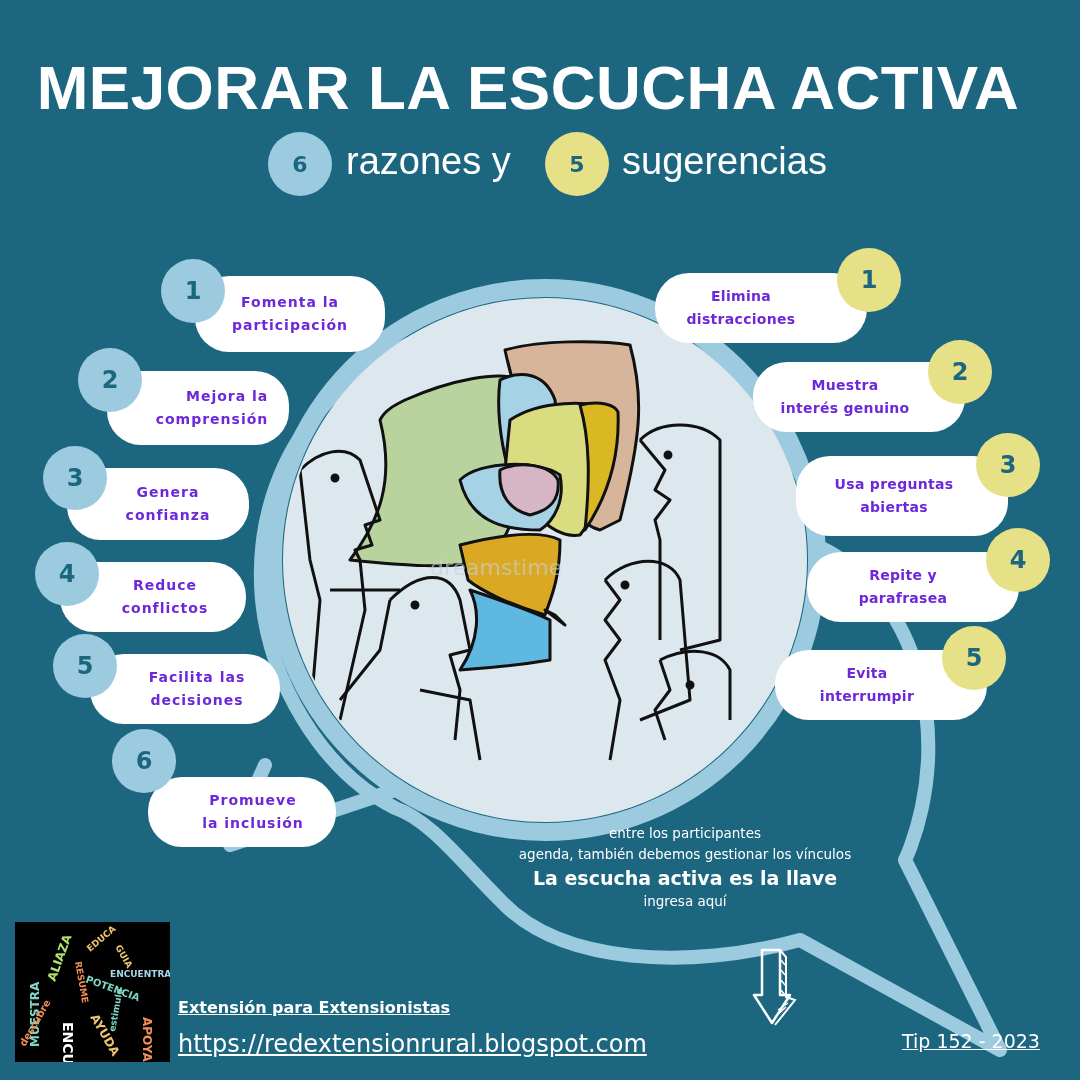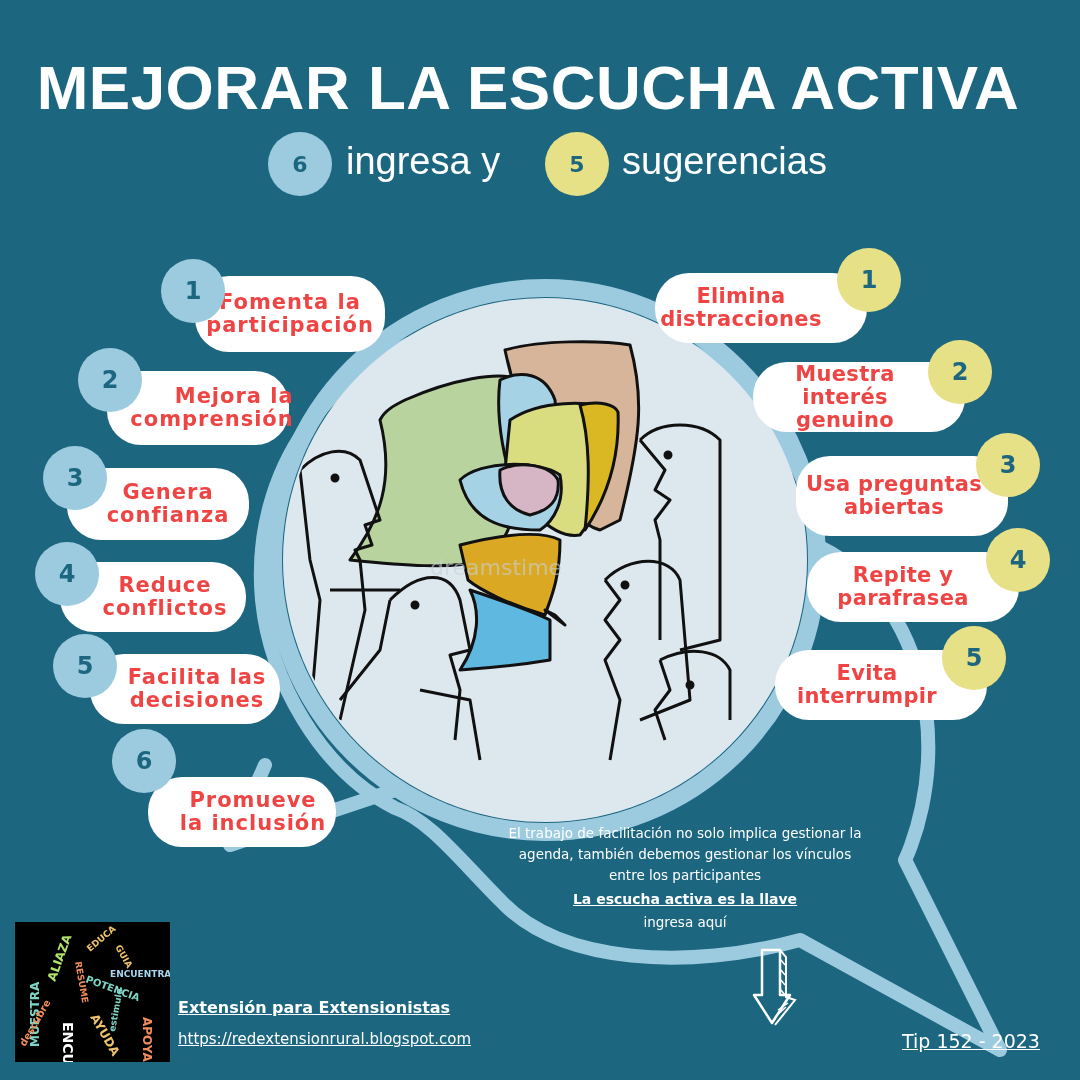--- a/index.html
+++ b/index.html
@@ -2,30 +2,30 @@
 <html><head>
 <meta charset="utf-8">
 <style>
   html,body{margin:0;padding:0;}
   body{width:1080px;height:1080px;background:#1c6680;position:relative;overflow:hidden;font-family:"DejaVu Sans","Liberation Sans",sans-serif;}
   .title{position:absolute;left:0;top:52px;width:1056px;text-align:center;color:#fff;font-family:"Liberation Sans",sans-serif;font-weight:700;font-size:62px;letter-spacing:0.5px;}
   .subtitle{position:absolute;top:132px;left:0;width:1080px;height:64px;}
   .sub-badge{position:absolute;width:64px;height:64px;border-radius:50%;display:flex;align-items:center;justify-content:center;font-weight:700;font-size:22px;color:#1c6680;}
   .sub-text{position:absolute;top:8px;color:#fff;font-size:38px;font-family:"Liberation Sans",sans-serif;}
   svg.bg{position:absolute;left:0;top:0;}
-  .pill{position:absolute;background:#fff;border-radius:34px;display:flex;align-items:center;justify-content:center;text-align:center;color:#ef4444;font-weight:700;font-size:21px;line-height:23px;letter-spacing:1px;}
+  .pill{position:absolute;background:#fff;border-radius:34px;display:flex;align-items:center;justify-content:center;text-align:center;color:#6d28d9;font-weight:700;font-size:14px;line-height:23px;letter-spacing:1px;}
   .pill.right{letter-spacing:0.3px;}
   .num{position:absolute;width:64px;height:64px;border-radius:50%;display:flex;align-items:center;justify-content:center;font-weight:700;font-size:24px;color:#1c6680;}
   .num.blue{background:#9ccbe0;}
   .num.yellow{background:#e6e086;}
   .bottom-text{position:absolute;left:470px;width:430px;text-align:center;color:#fff;font-size:13.5px;line-height:21px;}
-  .bottom-text .bold{font-weight:700;font-size:14px;line-height:26px;text-decoration:underline;}
+  .bottom-text .bold{font-weight:700;font-size:19px;line-height:26px;}
   .logo{position:absolute;left:15px;top:922px;width:155px;height:140px;background:#000;overflow:hidden;}
   .footer-title{position:absolute;left:178px;top:998px;color:#fff;font-weight:700;font-size:16px;text-decoration:underline;}
-  .footer-url{position:absolute;left:178px;top:1030px;color:#fff;font-size:15px;text-decoration:underline;}
+  .footer-url{position:absolute;left:178px;top:1030px;color:#fff;font-size:24px;text-decoration:underline;}
   .tip{position:absolute;left:902px;top:1030px;color:#fff;font-size:19px;text-decoration:underline;}
 </style>
 </head>
 <body>
 
 <svg class="bg" width="1080" height="1080">
 
   <path d="M395,808 C320,770 270,680 262,600 C250,470 330,360 450,330 C560,300 680,320 740,390 C790,440 820,500 815,545 C850,560 900,600 920,680 C945,780 905,860 905,860 L1000,1050 L800,940 C690,970 560,965 500,900 C460,860 430,820 395,808 Z" fill="none" stroke="#9ccbe0" stroke-width="14" stroke-linejoin="round"></path>
 
   <path d="M265,765 L230,845 L395,790" fill="none" stroke="#9ccbe0" stroke-width="14" stroke-linejoin="round" stroke-linecap="round"></path>
@@ -71,21 +71,21 @@
     <path d="M660,660 L670,690 L655,710 L665,740"></path>
     <circle cx="690" cy="685" r="3" fill="#111"></circle>
   </g>
   <text x="430" y="575" fill="#c5d2da" font-size="22" font-family="DejaVu Sans, sans-serif" opacity="0.6">dreamstime</text>
 </svg>
 
 <div class="title">MEJORAR LA ESCUCHA ACTIVA</div>
 
 <div class="subtitle">
   <div class="sub-badge" style="left:268px;top:0;background:#9ccbe0;">6</div>
-  <div class="sub-text" style="left:346px;">ingresa y</div>
+  <div class="sub-text" style="left:346px;">razones y</div>
   <div class="sub-badge" style="left:545px;top:0;background:#e6e086;">5</div>
   <div class="sub-text" style="left:622px;">sugerencias</div>
 </div>
 
 <div class="pill" style="left:195px;top:276px;width:190px;height:76px;">
   <div>
       <div>Fomenta la</div>
       <div>participación</div>
     </div>
 </div>
@@ -165,23 +165,22 @@
 
 <div class="pill right" style="left:775px;top:650px;width:212px;height:70px;padding-right:28px;box-sizing:border-box;">
   <div>
       <div>Evita</div>
       <div>interrumpir</div>
     </div>
 </div>
 <div class="num yellow" style="left:942px;top:626px;">5</div>
 
 <div class="bottom-text" style="top:823px;">
-  <div>El trabajo de facilitación no solo implica gestionar la</div>
+  <div>entre los participantes</div>
   <div>agenda, también debemos gestionar los vínculos</div>
-  <div>entre los participantes</div>
   <div class="bold">La escucha activa es la llave</div>
   <div>ingresa aquí</div>
 </div>
 
 <svg style="position:absolute;left:750px;top:945px;" width="60" height="85">
   <path d="M12,5 L30,5 L30,50 L40,50 L22,78 L4,50 L12,50 Z" fill="none" stroke="#fff" stroke-width="2.5" stroke-linejoin="round"></path>
   <path d="M30,5 L36,12 L36,52 L45,55 L25,80" fill="none" stroke="#fff" stroke-width="2"></path>
   <path d="M31,15 L35,20 M31,25 L35,30 M31,35 L35,40 M31,45 L35,50 M28,65 L38,58 M25,72 L36,62" stroke="#fff" stroke-width="1.5"></path>
 </svg>
 

